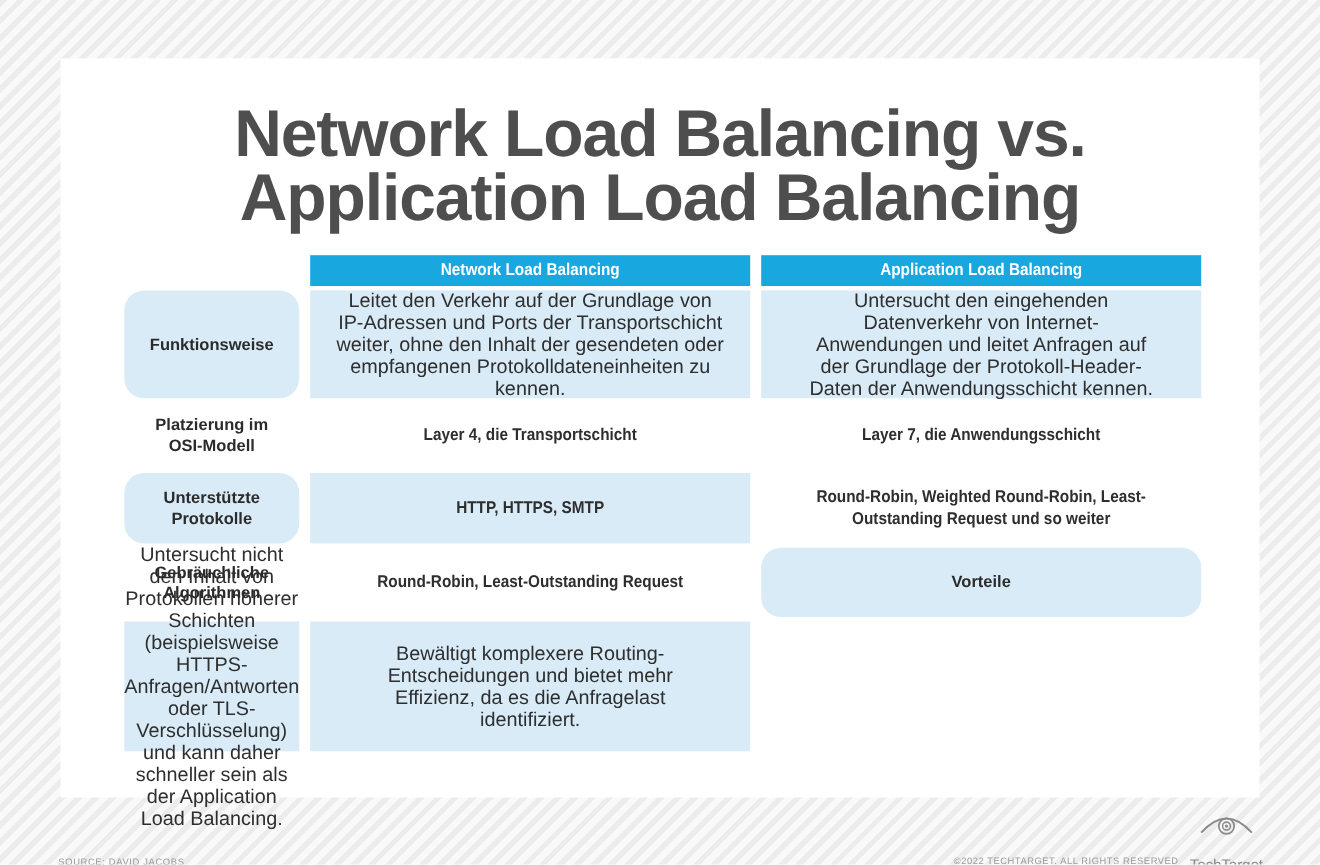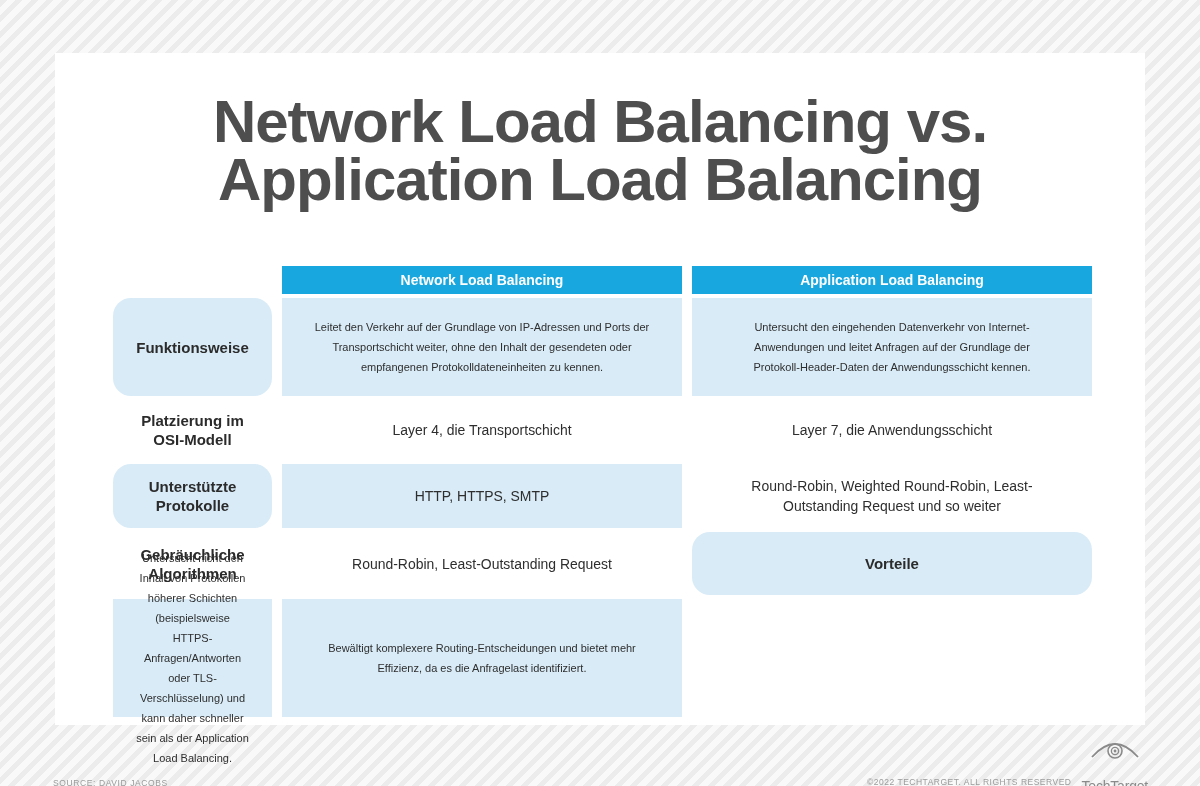--- a/index.html
+++ b/index.html
@@ -18,59 +18,59 @@
   .title{
     margin-top:40px;
     text-align:center;
     font-weight:bold;
     font-size:60px;
     line-height:58px;
     letter-spacing:-1px;
     color:#4e4e4e;
   }
   .tbl{
-    position:absolute;left:58px;top:213px;
+    position:absolute;left:58px;top:179px;
     display:grid;
     grid-template-columns:159px 400px 400px;
     grid-template-rows:28px 98px 60px 64px 63px 118px;
     gap:4px 10px;
   }
   .hdr{
     background:#19a7e0;
     color:#ffffff;
     font-weight:bold;
     font-size:15.5px;
     display:flex;align-items:center;justify-content:center;
     text-align:center;
   }
   .cell{
     display:flex;align-items:center;justify-content:center;
     text-align:center;
-    font-size:11px;
+    font-size:18px;
     line-height:20px;
     color:#2e2e2e;
   }
   .shade{background:#d8ebf7;}
   .label{
     font-weight:bold;
     font-size:15px;
     line-height:19px;
     color:#2b2b2b;
     padding:0 14px;
     border-radius:18px;
   }
   .pad-n{padding:0 22px;}
   .pad-a{padding:0 42px;}
   .cond{
     display:block;width:100%;
     transform:scaleX(0.9);
     transform-origin:center;
     text-align:center;
   }
-  .compact{font-size:15.5px;}
+  .compact{font-size:15.5px;font-weight:bold;}
   .corner{background:transparent;}
   .source{
     position:absolute;left:53px;top:778px;
     font-size:8.5px;
     letter-spacing:0.6px;
     color:#9b9b9b;
   }
   .fright{
     position:absolute;right:52px;top:736px;
     display:flex;align-items:flex-end;

